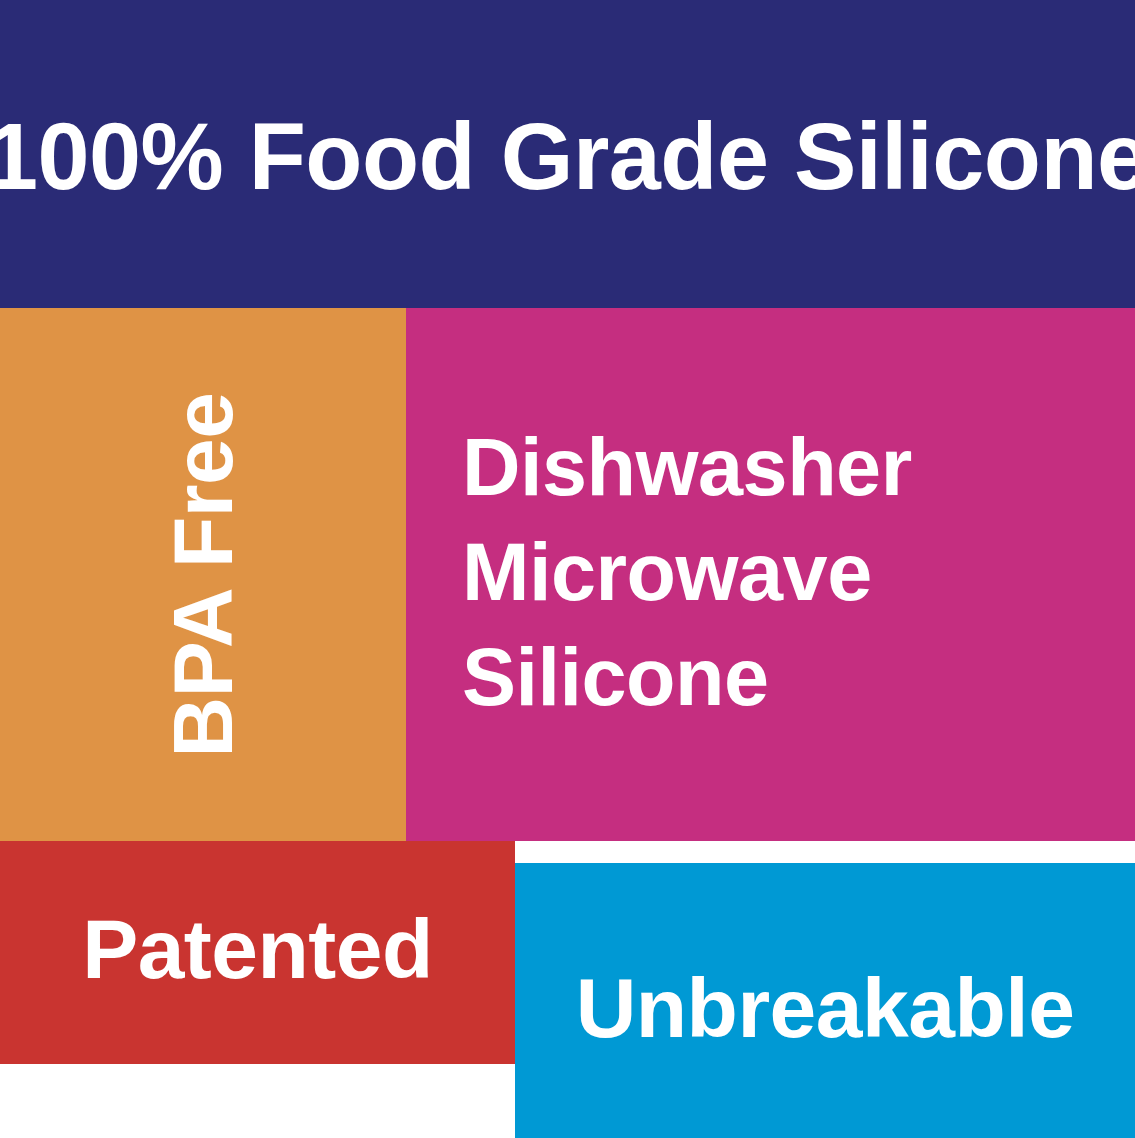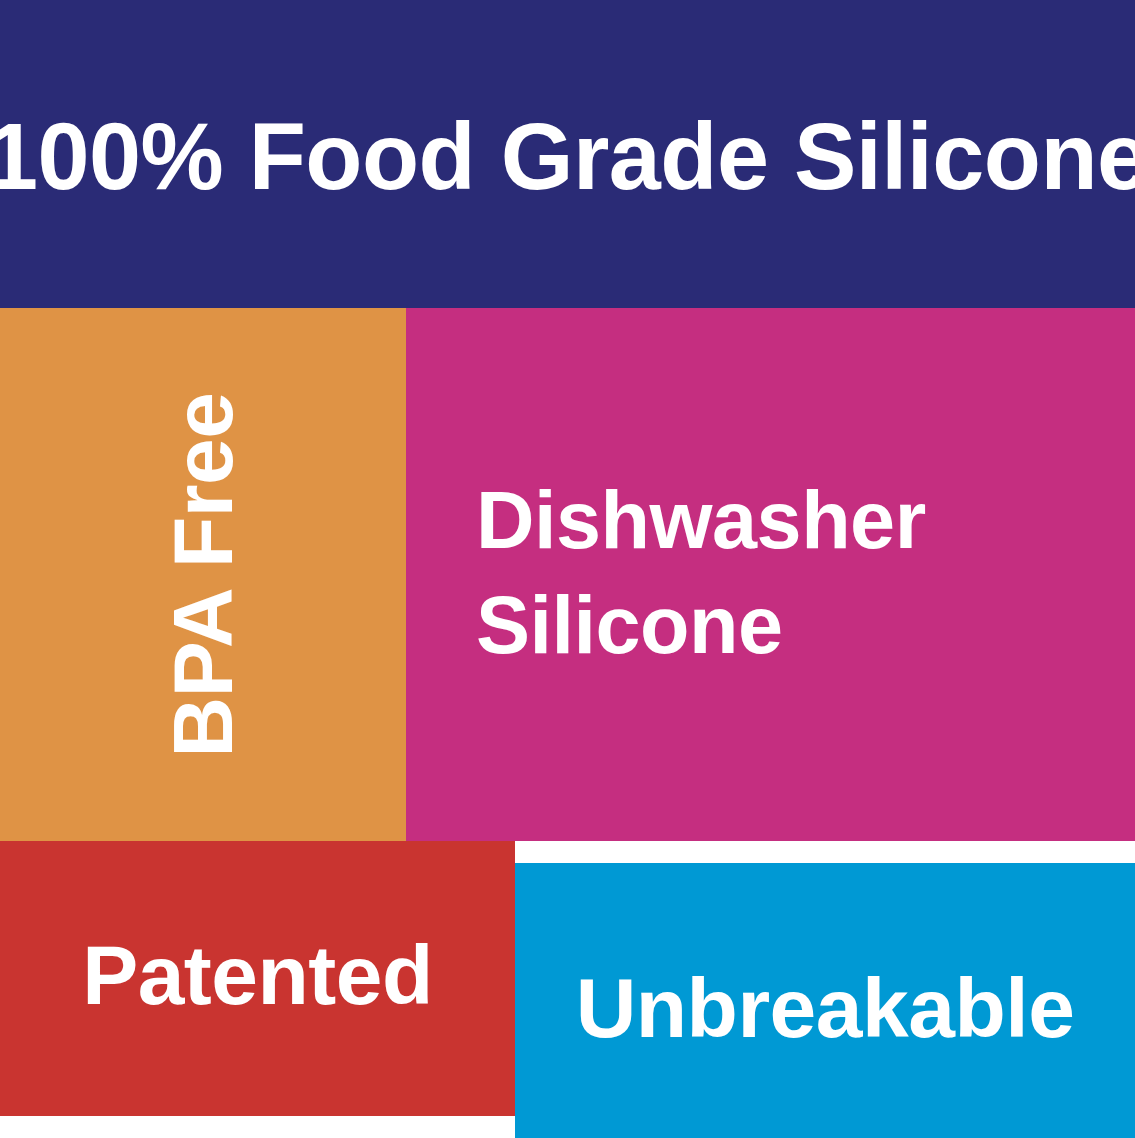--- a/index.html
+++ b/index.html
@@ -70,39 +70,39 @@
   .panel-appliances {
     position: absolute;
     left: 406px;
     top: 308px;
     width: 729px;
     height: 533px;
     display: flex;
     flex-direction: column;
     justify-content: center;
     box-sizing: border-box;
-    padding-left: 70px;
+    padding-left: 56px;
     padding-bottom: 4px;
   }
   .panel-appliances .appliance-line {
     color: #ffffff;
     font-size: 81px;
     font-weight: 700;
     line-height: 105px;
     letter-spacing: -0.5px;
     white-space: nowrap;
   }
 
   
   .panel-patented {
     position: absolute;
     left: 0;
     top: 841px;
     width: 515px;
-    height: 275px;
+    height: 223px;
     display: flex;
     align-items: center;
     justify-content: center;
     box-sizing: border-box;
     padding-bottom: 8px;
   }
   .panel-unbreakable {
     position: absolute;
     left: 515px;
     top: 841px;
@@ -132,20 +132,21 @@
   <div class="panel-headline" style="background: rgb(42, 43, 118);">
     <span class="headline-text">100% Food Grade Silicone</span>
   </div>
 
   <div class="panel-bpa" style="background: rgb(223, 147, 69);">
     <span class="bpa-text">BPA Free</span>
   </div>
 
   <div class="panel-appliances" style="background: rgb(197, 46, 128);">
     <span class="appliance-line">Dishwasher</span>
+    <span class="appliance-line">Microwave</span>
     <span class="appliance-line">Silicone</span>
   </div>
 
   <div class="panel-patented" style="background: rgb(201, 52, 48);">
     <span class="bottom-text">Patented</span>
   </div>
 
   <div class="panel-unbreakable" style="background: rgb(0, 153, 212);">
     <span class="bottom-text">Unbreakable</span>
   </div>

